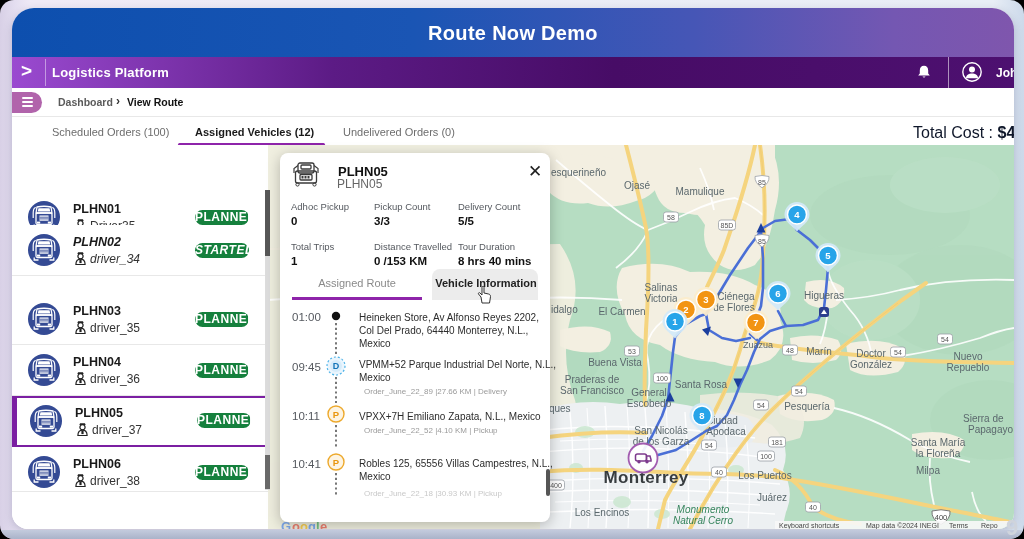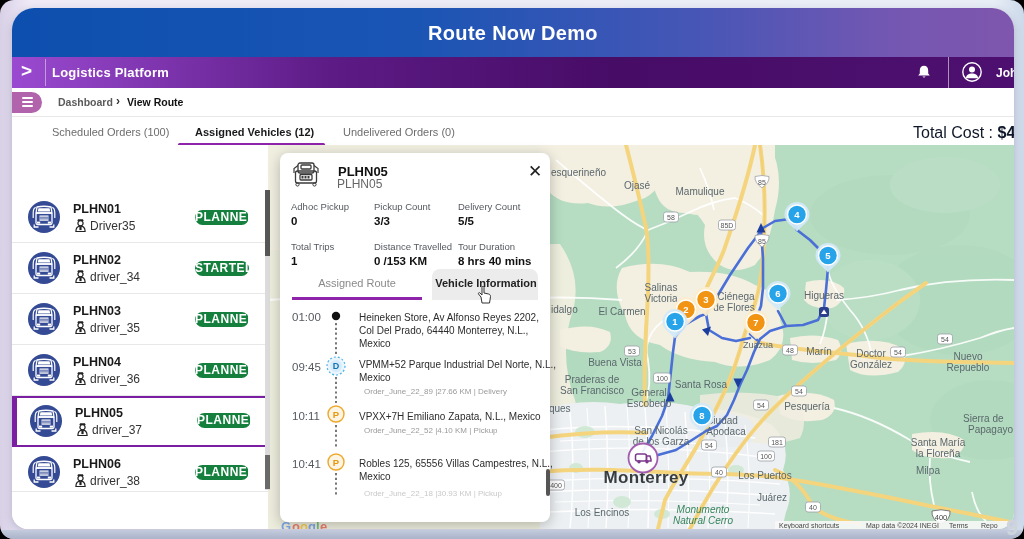--- a/index.html
+++ b/index.html
@@ -477,21 +477,21 @@
         <div class="circ"><svg width="32" height="32" viewBox="-16 -16 32 32">
                 <use href="#truckw"></use>
               </svg></div>
         <div class="nm">PLHN01</div>
         <svg style="position:absolute;left:61px;top:26px" width="15" height="15" viewBox="-7.5 -7.5 15 15">
               <use href="#driver"></use>
             </svg>
         <div class="drv">Driver35</div>
         <div class="badge">PLANNED</div>
       </div>
-      <div class="vitem" style="top:98px;">
+      <div class="vitem" style="top:80px;font-style:italic;">
         <div class="circ"><svg width="32" height="32" viewBox="-16 -16 32 32">
                 <use href="#truckw"></use>
               </svg></div>
         <div class="nm">PLHN02</div>
         <svg style="position:absolute;left:61px;top:26px" width="15" height="15" viewBox="-7.5 -7.5 15 15">
               <use href="#driver"></use>
             </svg>
         <div class="drv">driver_34</div>
         <div class="badge">STARTED</div>
       </div>

